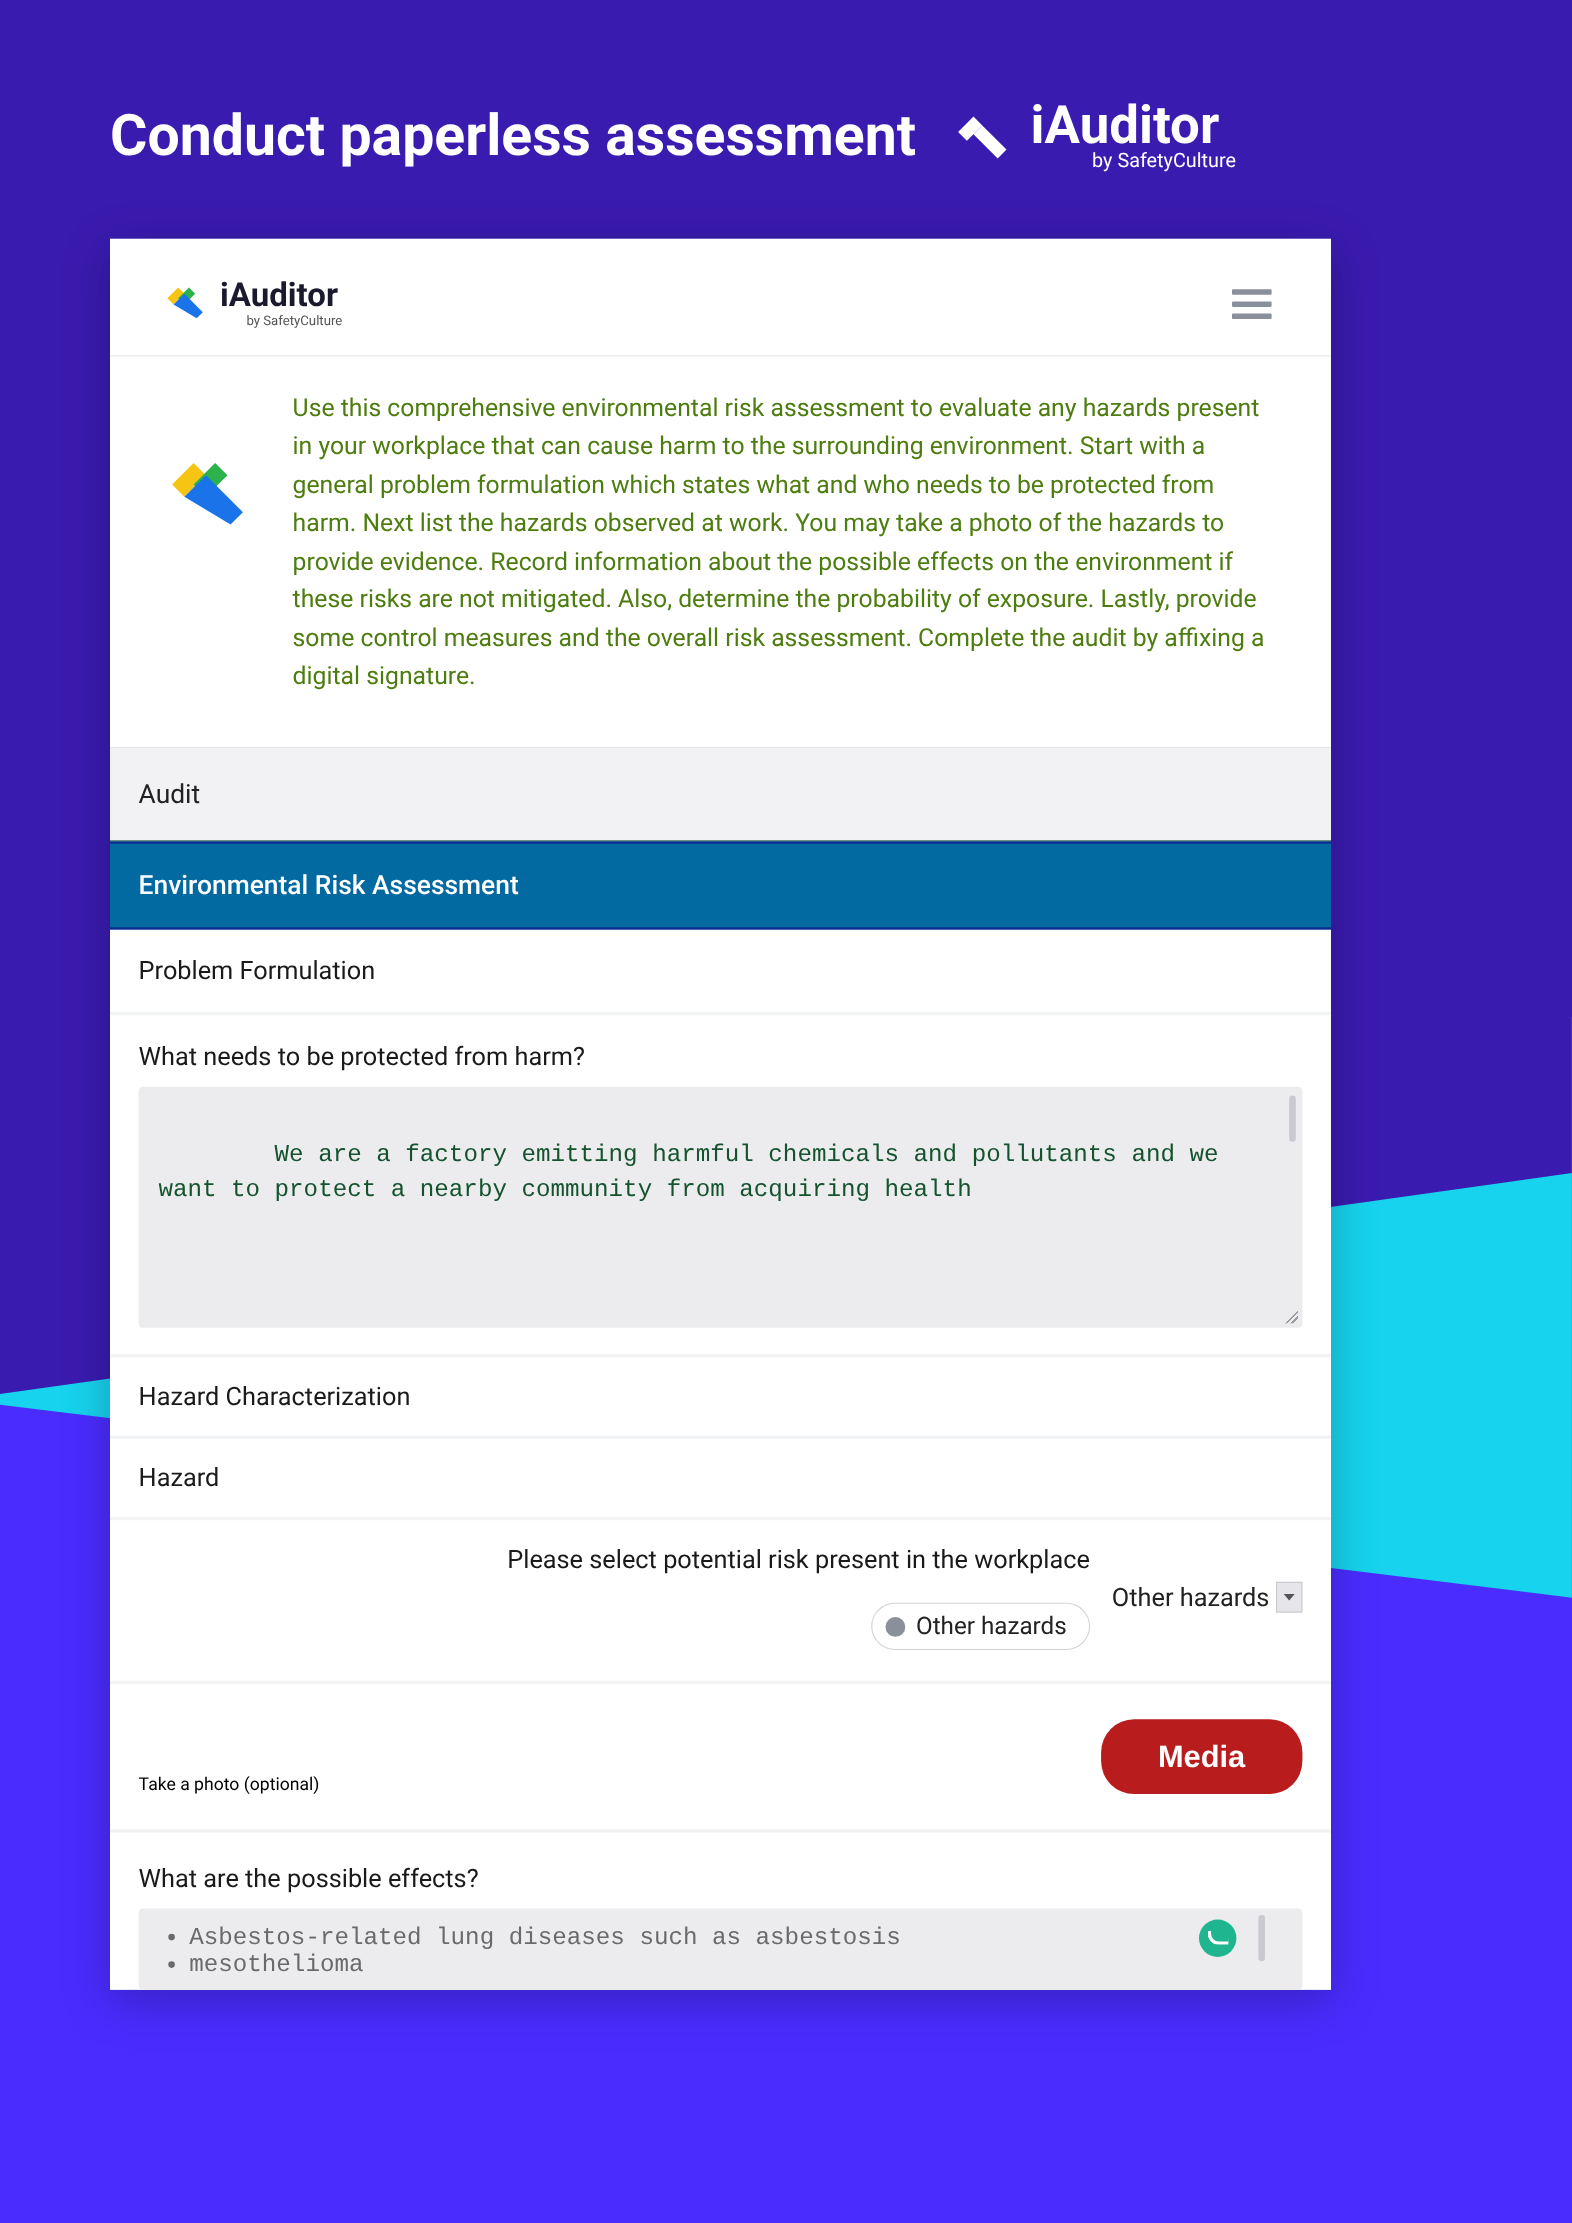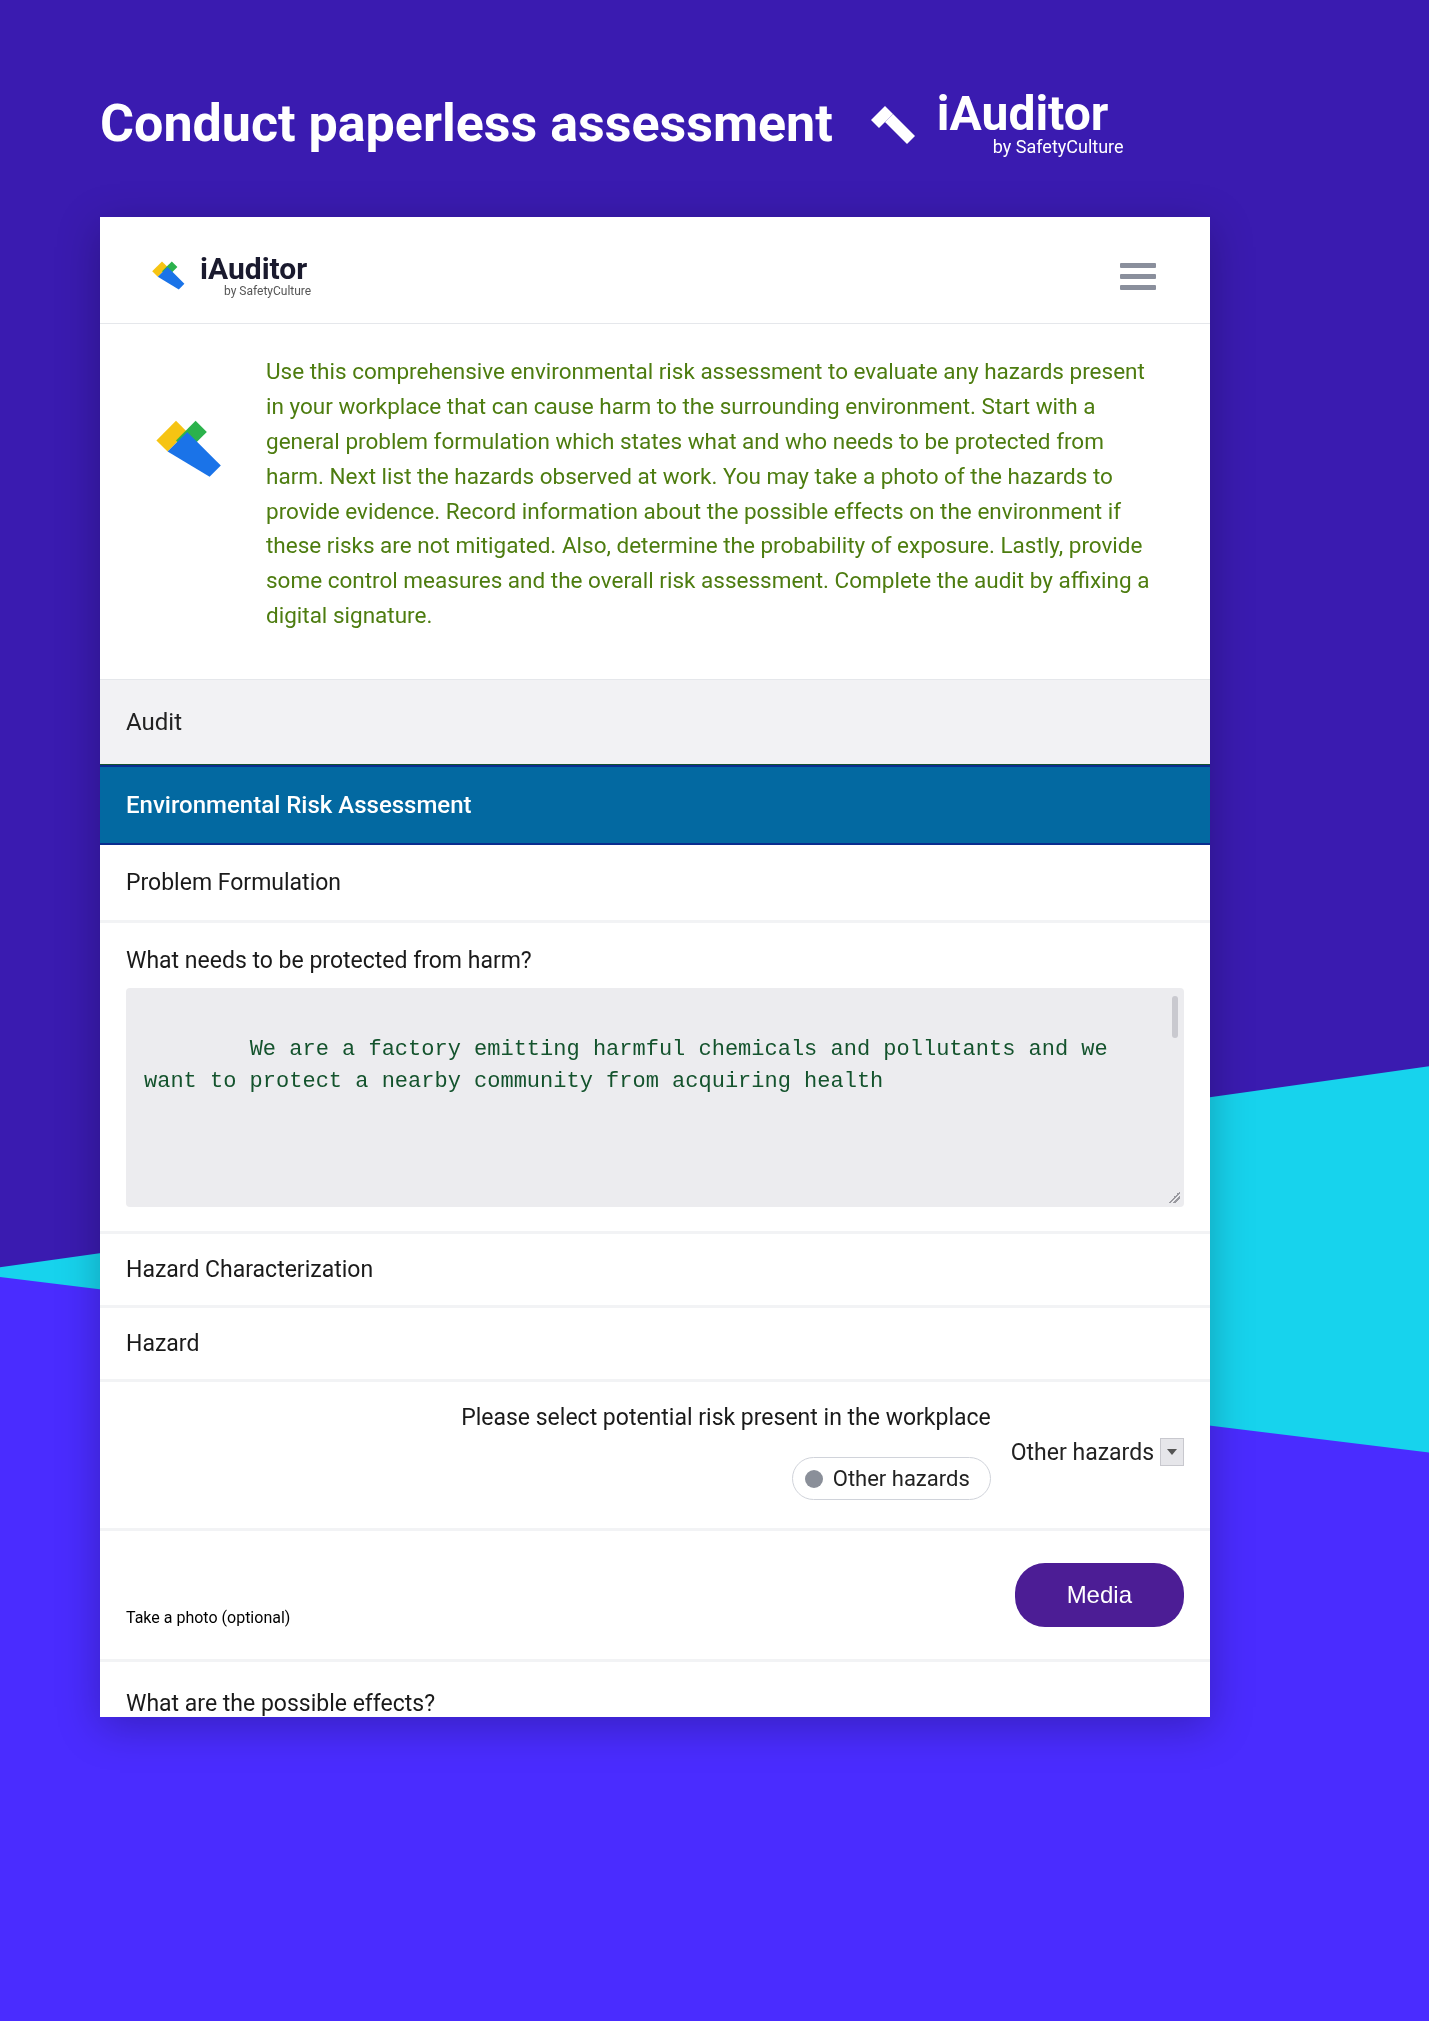--- a/index.html
+++ b/index.html
@@ -183,27 +183,28 @@
     border-top: 6px solid #555;
   }
   .media-row {
     display: flex;
     justify-content: space-between;
     align-items: flex-end;
     padding: 32px 26px;
     border-bottom: 3px solid #f2f3f5;
   }
   .media-btn {
-    background: #4c1d95;
+    background: #b91c1c;
     color: #fff;
     border: none;
     border-radius: 30px;
-    font-size: 24px;
+    font-size: 28px;
     padding: 18px 52px;
     cursor: pointer;
+    font-weight: bold;
   }
   .effects-row {
     padding: 28px 26px 0 26px;
   }
   .effects-box {
     background: #ececef;
     border-radius: 4px;
     padding: 14px 18px 10px 18px;
     font-family: "Courier New", monospace;
     font-size: 22px;
@@ -340,16 +341,24 @@
       </div>
     </div>
 
     <div class="media-row">
       <span>Take a photo (optional)</span>
       <button class="media-btn">Media</button>
     </div>
 
     <div class="effects-row">
       <div class="label">What are the possible effects?</div>
+      <div class="effects-box">
+        <ul>
+          <li>Asbestos-related lung diseases such as asbestosis</li>
+          <li>mesothelioma</li>
+        </ul>
+        <div class="badge-circle"></div>
+        <div class="scroll-slit2"></div>
+      </div>
     </div>
 
   </div>
 </div>
 
 </body></html>

